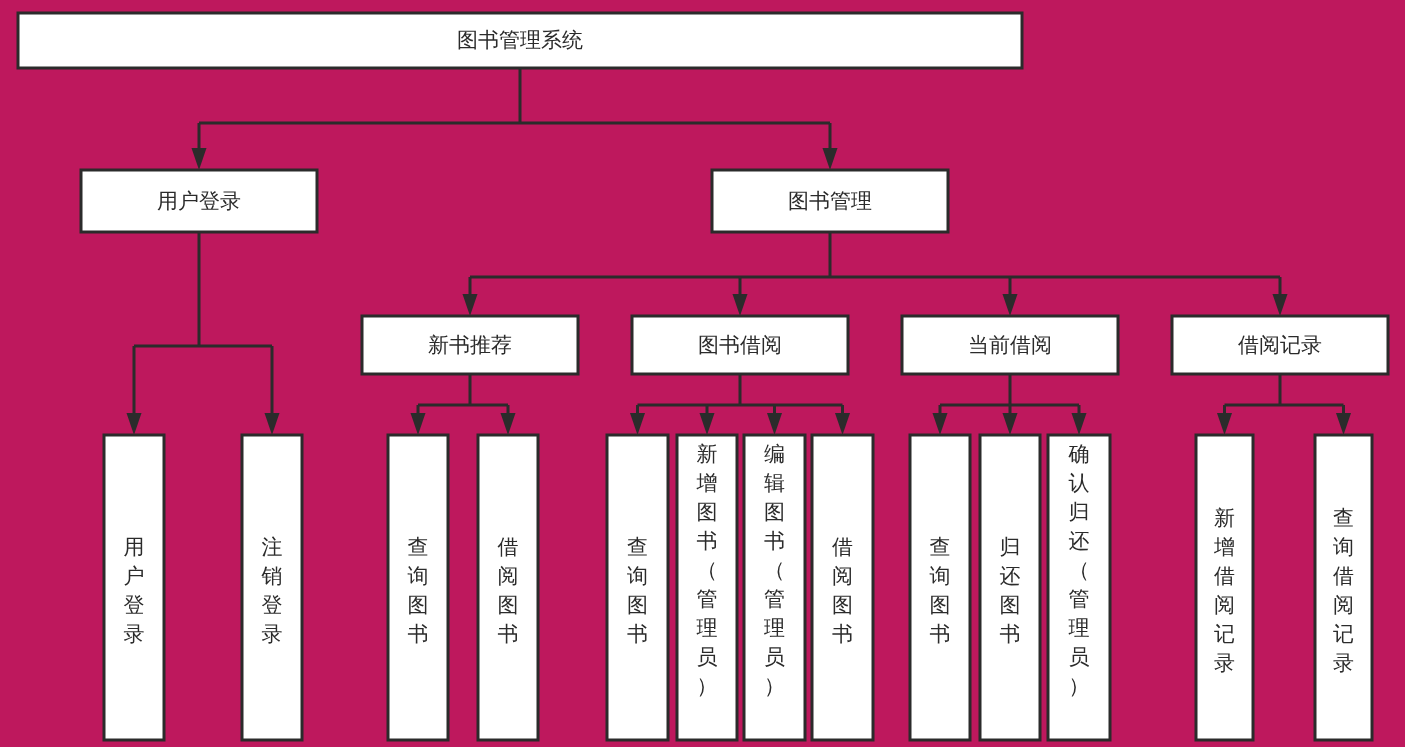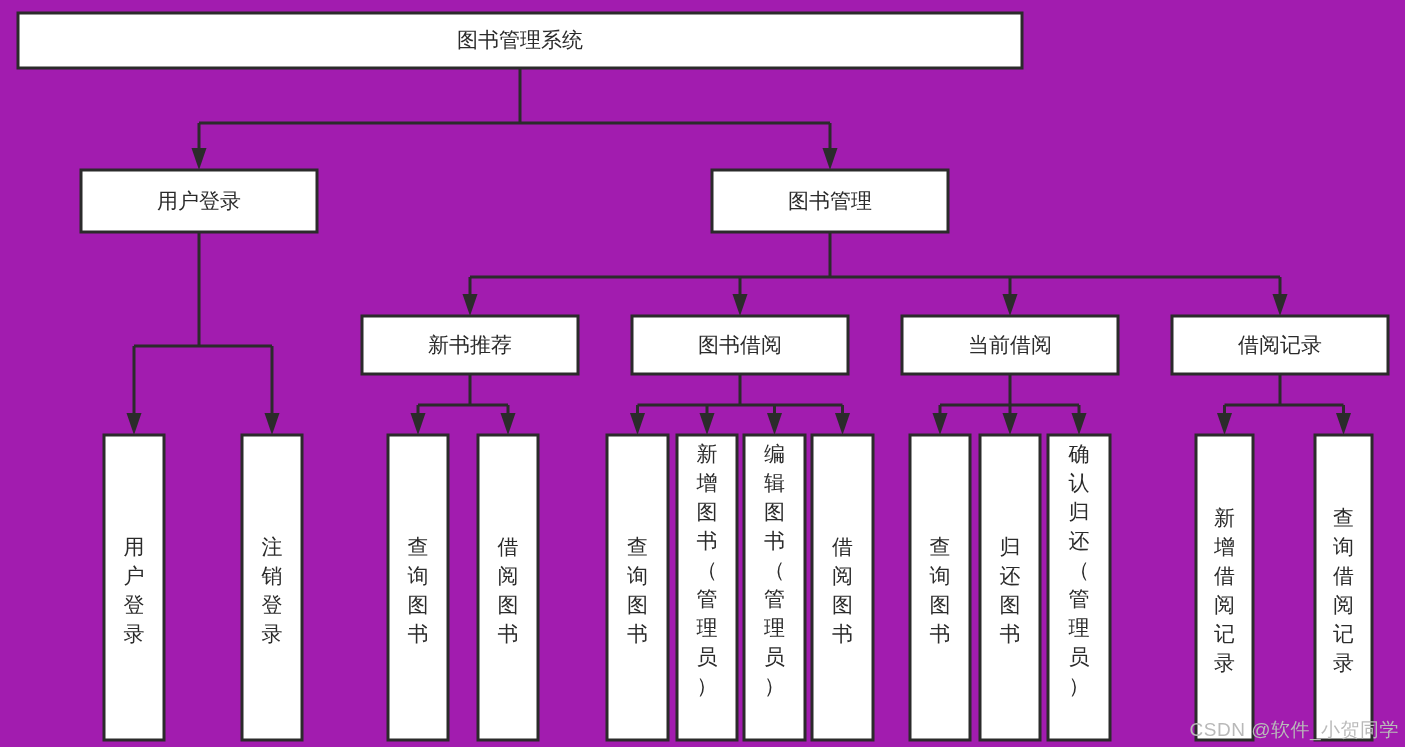--- a/index.html
+++ b/index.html
@@ -10,21 +10,21 @@
   body {
     width: 1405px;
     height: 747px;
     font-family: "Liberation Sans", "DejaVu Sans", sans-serif;
     overflow: hidden;
   }
   #diagram-root {
     position: relative;
     width: 1405px;
     height: 747px;
-    background: #a21caf;
+    background: #be185d;
   }
   svg#flow-svg {
     position: absolute;
     left: 0;
     top: 0;
     width: 1405px;
     height: 747px;
   }
   .node-box {
     fill: #ffffff;
@@ -215,14 +215,13 @@
         <g>
           <rect class="node-box" x="1196" y="435" width="57" height="305"></rect>
           <text class="node-label-v" x="1224.5" y="524.5"><tspan x="1224.5" dy="0">新</tspan><tspan x="1224.5" dy="29">增</tspan><tspan x="1224.5" dy="29">借</tspan><tspan x="1224.5" dy="29">阅</tspan><tspan x="1224.5" dy="29">记</tspan><tspan x="1224.5" dy="29">录</tspan></text>
         </g>
         <g>
           <rect class="node-box" x="1315" y="435" width="57" height="305"></rect>
           <text class="node-label-v" x="1343.5" y="524.5"><tspan x="1343.5" dy="0">查</tspan><tspan x="1343.5" dy="29">询</tspan><tspan x="1343.5" dy="29">借</tspan><tspan x="1343.5" dy="29">阅</tspan><tspan x="1343.5" dy="29">记</tspan><tspan x="1343.5" dy="29">录</tspan></text>
         </g>
       </g>
   </svg>
-  <div class="watermark-text">CSDN @软件_小贺同学</div>
 </div>
 
 </body></html>

